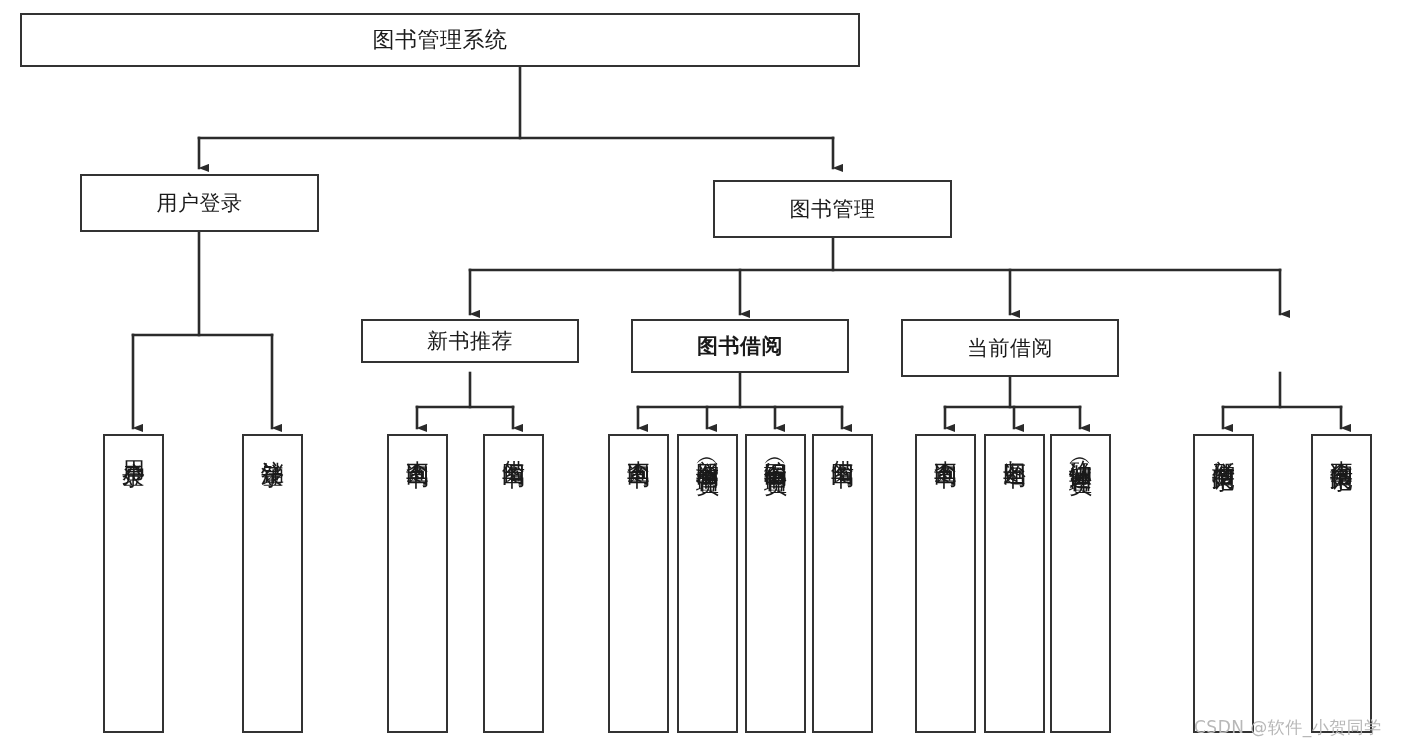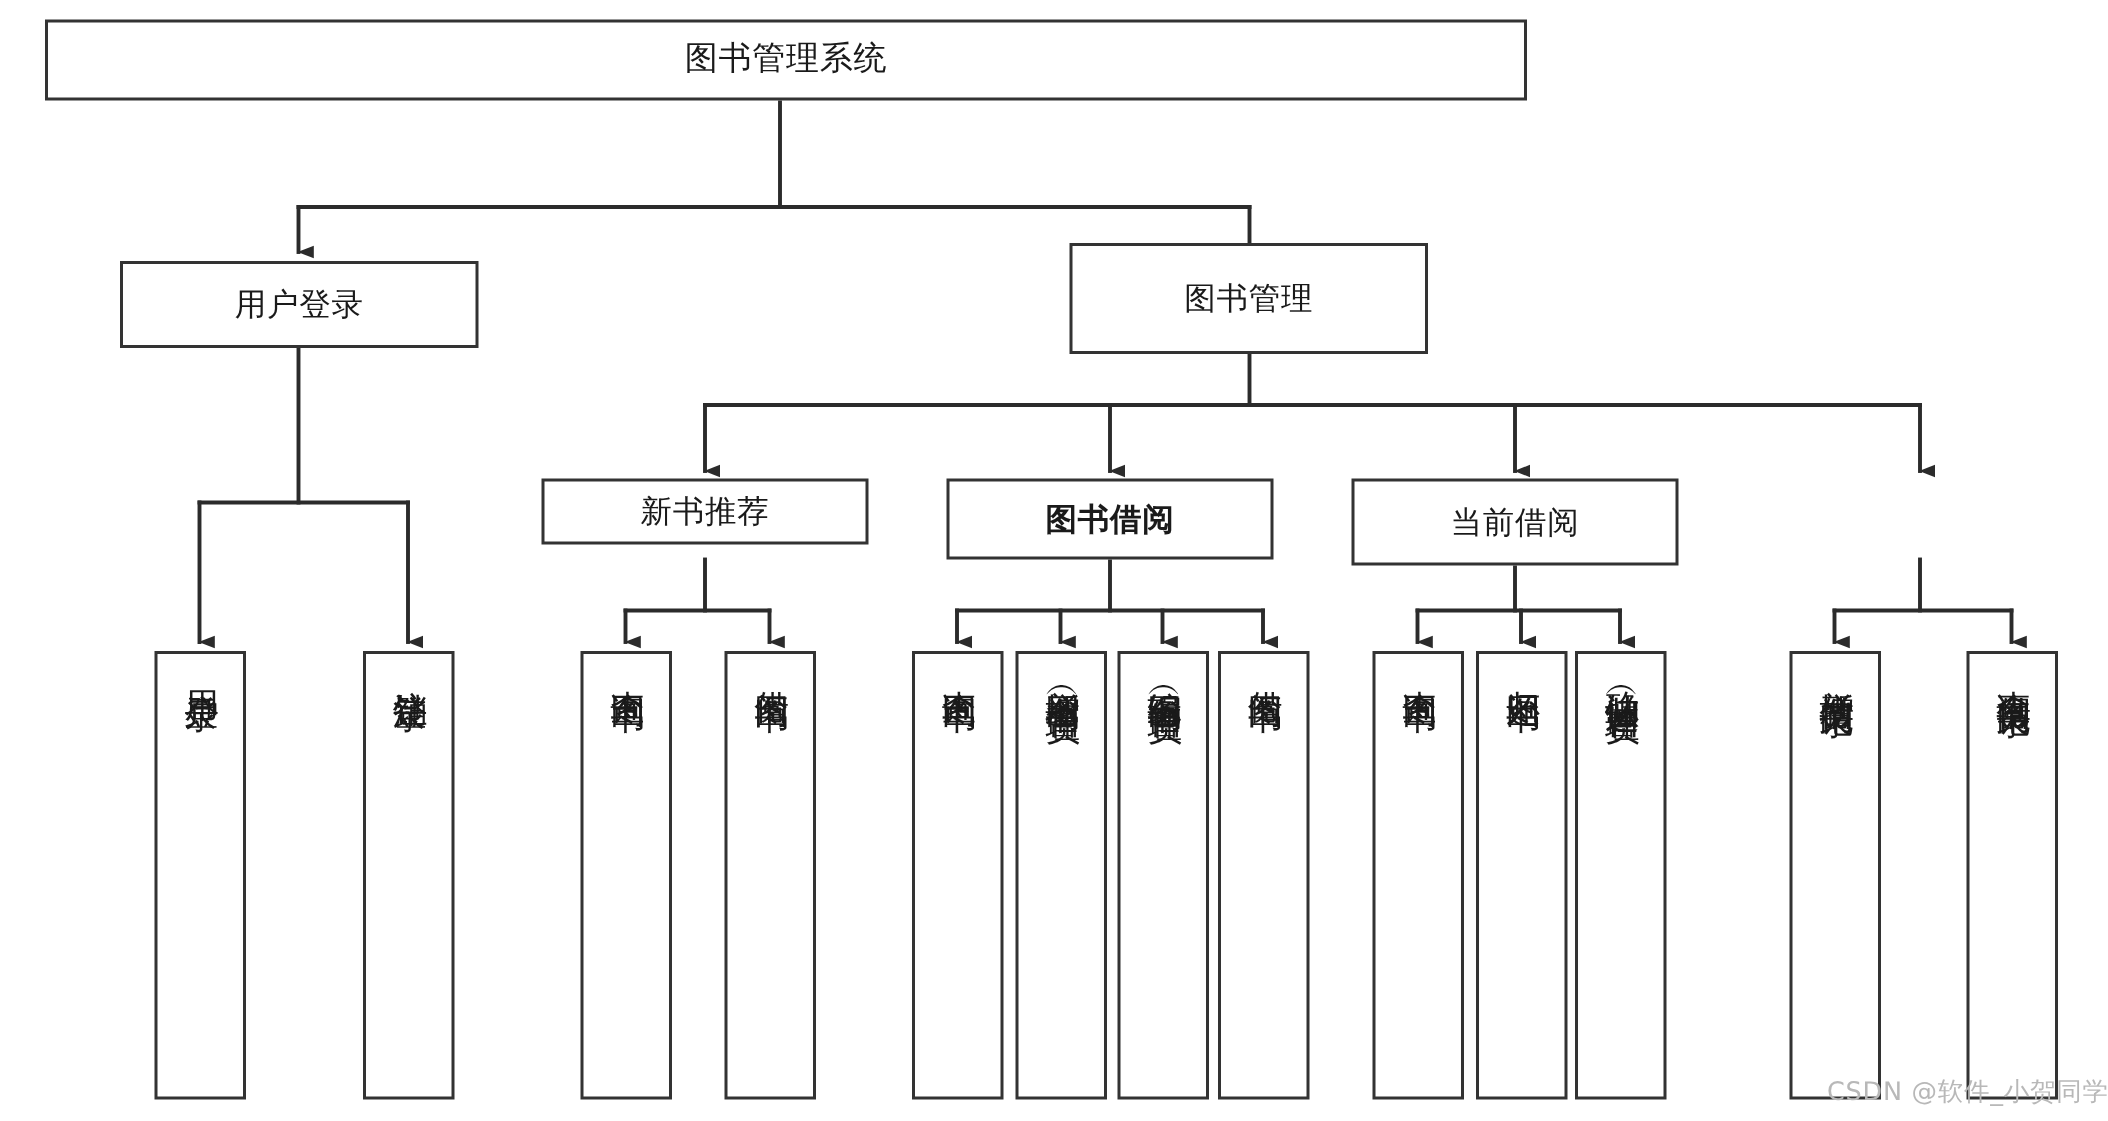--- a/index.html
+++ b/index.html
@@ -118,29 +118,29 @@
       <path d="M1014,407 L1014,428" marker-end="url(#arrowhead)"></path>
       <path d="M1080,407 L1080,428" marker-end="url(#arrowhead)"></path>
 
       <path d="M1280,373 L1280,407"></path>
       <path d="M1223,407 L1341,407"></path>
       <path d="M1223,407 L1223,428" marker-end="url(#arrowhead)"></path>
       <path d="M1341,407 L1341,428" marker-end="url(#arrowhead)"></path>
     </g>
   </svg>
 
-  <div class="node horizontal root" style="left:30px; top:13px; width:988px; height:54px;">
+  <div class="node horizontal root" style="left:20px; top:13px; width:840px; height:54px;">
     <span class="label">图书管理系统</span>
   </div>
 
   <div class="node horizontal" style="left:80px; top:174px; width:239px; height:58px;">
     <span class="label">用户登录</span>
   </div>
 
-  <div class="node horizontal" style="left:713px; top:162px; width:239px; height:74px;">
+  <div class="node horizontal" style="left:713px; top:180px; width:239px; height:58px;">
     <span class="label">图书管理</span>
   </div>
 
   <div class="node horizontal" style="left:361px; top:319px; width:218px; height:44px;">
     <span class="label">新书推荐</span>
   </div>
 
   <div class="node horizontal" style="left:631px; top:319px; width:218px; height:54px;font-weight:bold;">
     <span class="label">图书借阅</span>
   </div>
@@ -195,15 +195,15 @@
   </div>
 
   <div class="node vertical" style="left:1193px; top:434px; width:61px; height:299px;">
     <span class="label">新增借阅记录</span>
   </div>
 
   <div class="node vertical" style="left:1311px; top:434px; width:61px; height:299px;">
     <span class="label">查询借阅记录</span>
   </div>
 
-  <div class="watermark" style="left:1194px; top:716px;padding-left:24px;">CSDN @软件_小贺同学</div>
+  <div class="watermark" style="left:1194px; top:716px;">CSDN @软件_小贺同学</div>
 
 </div>
 
 </body></html>

